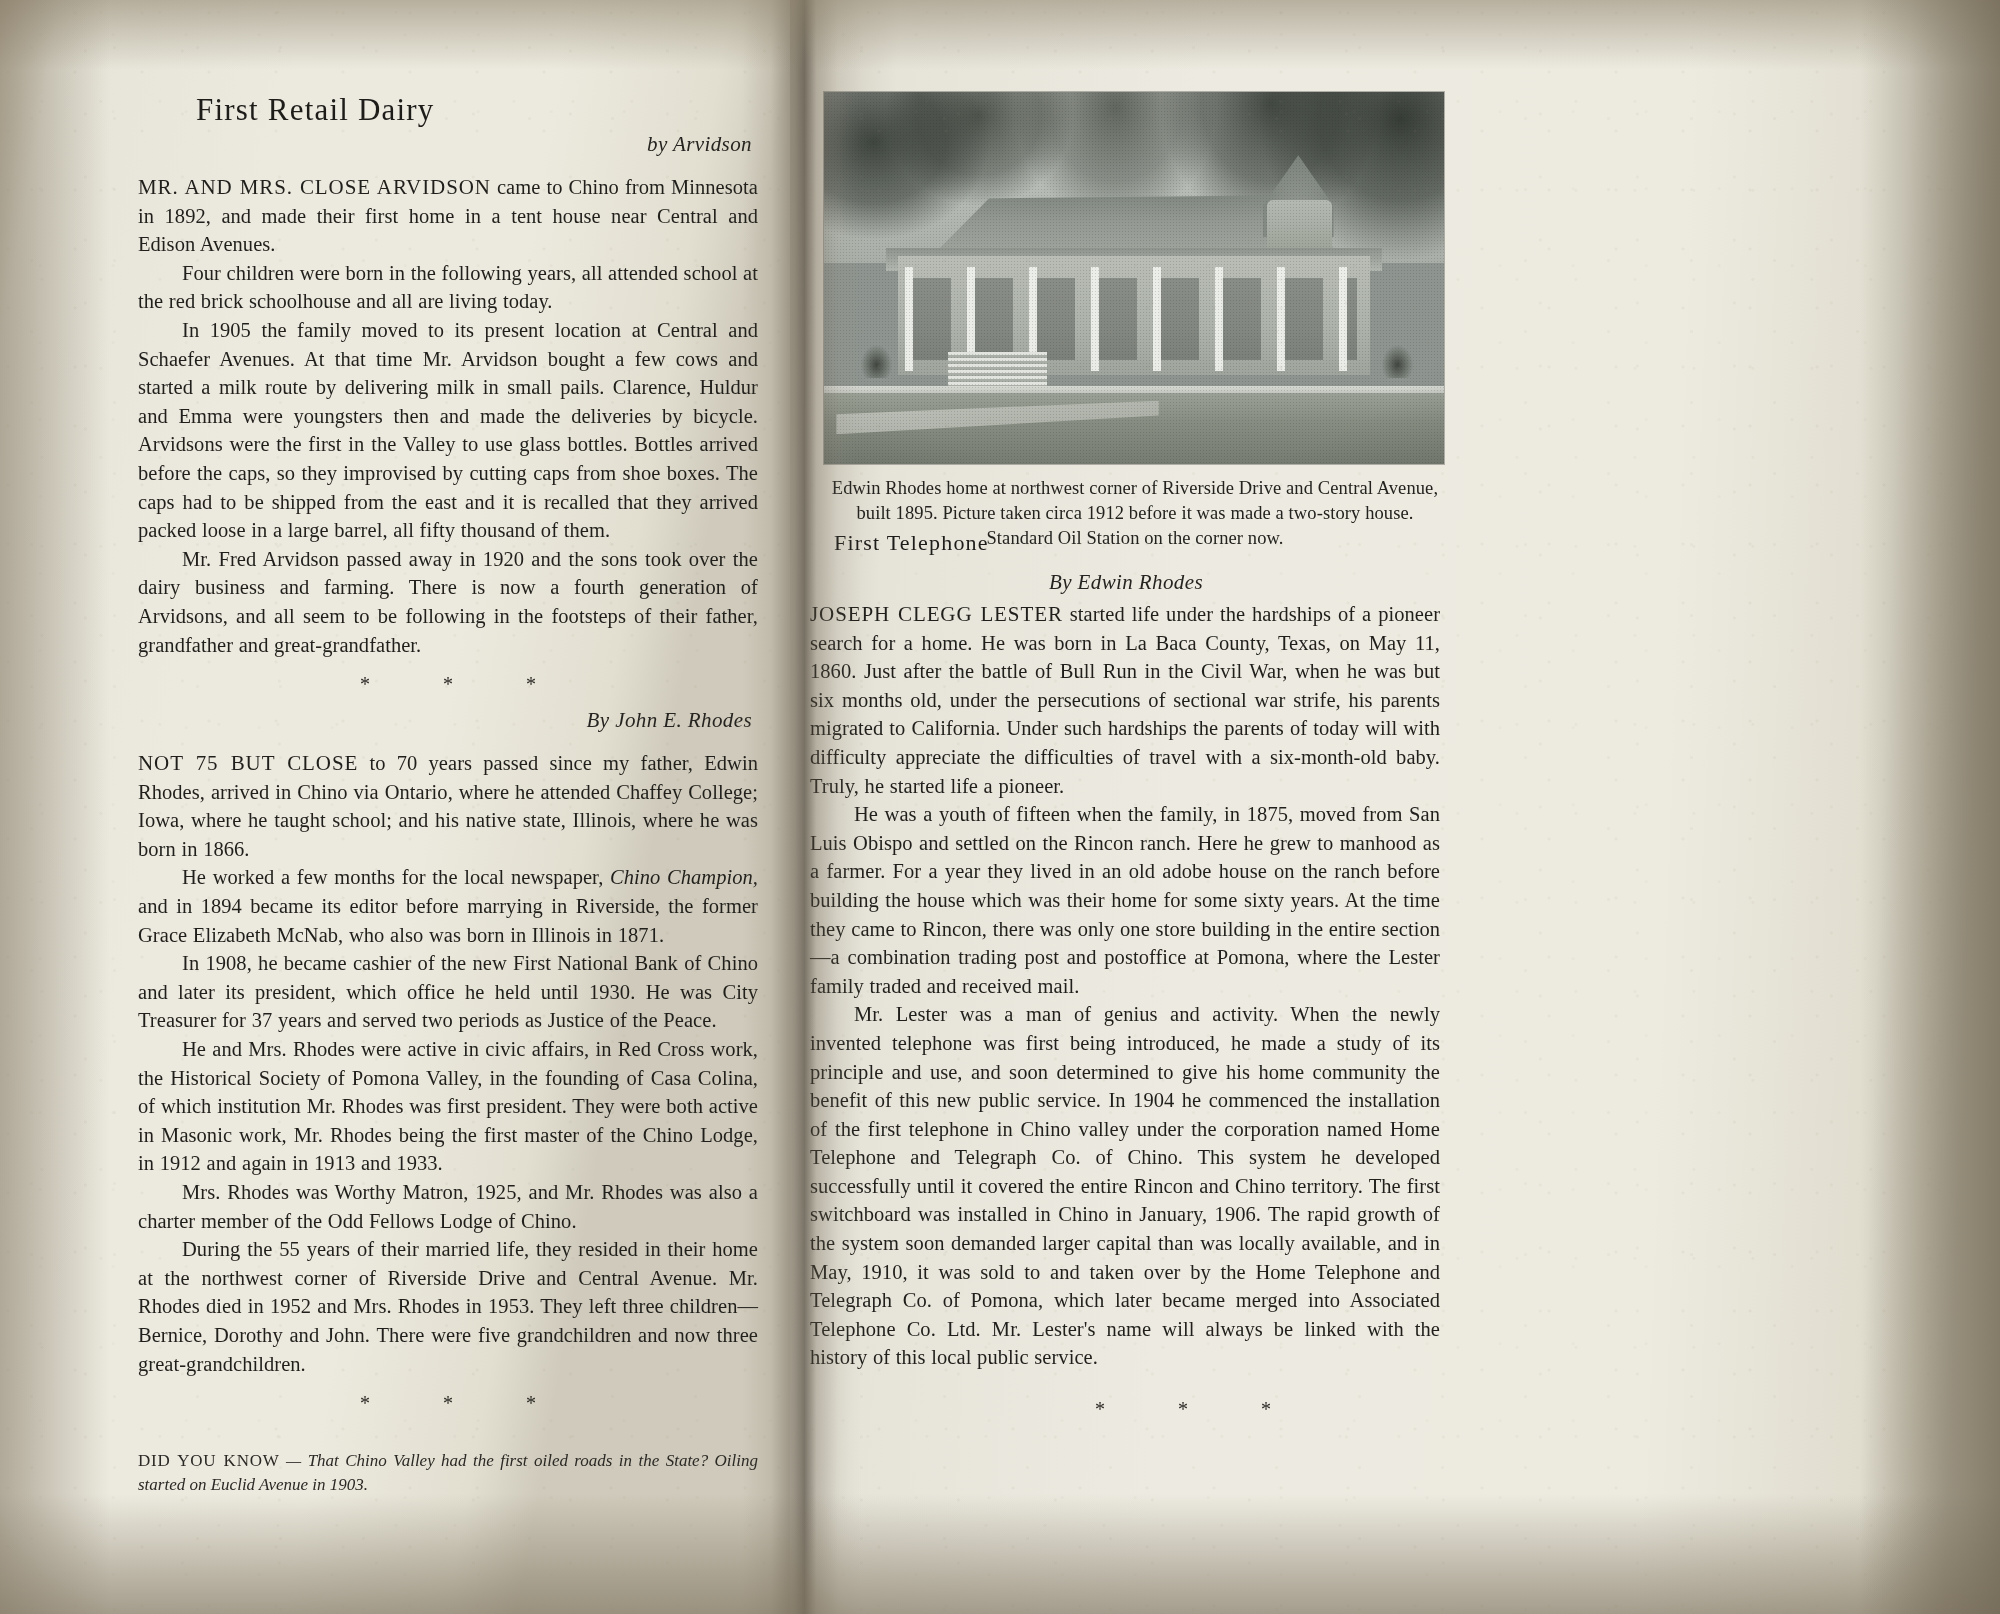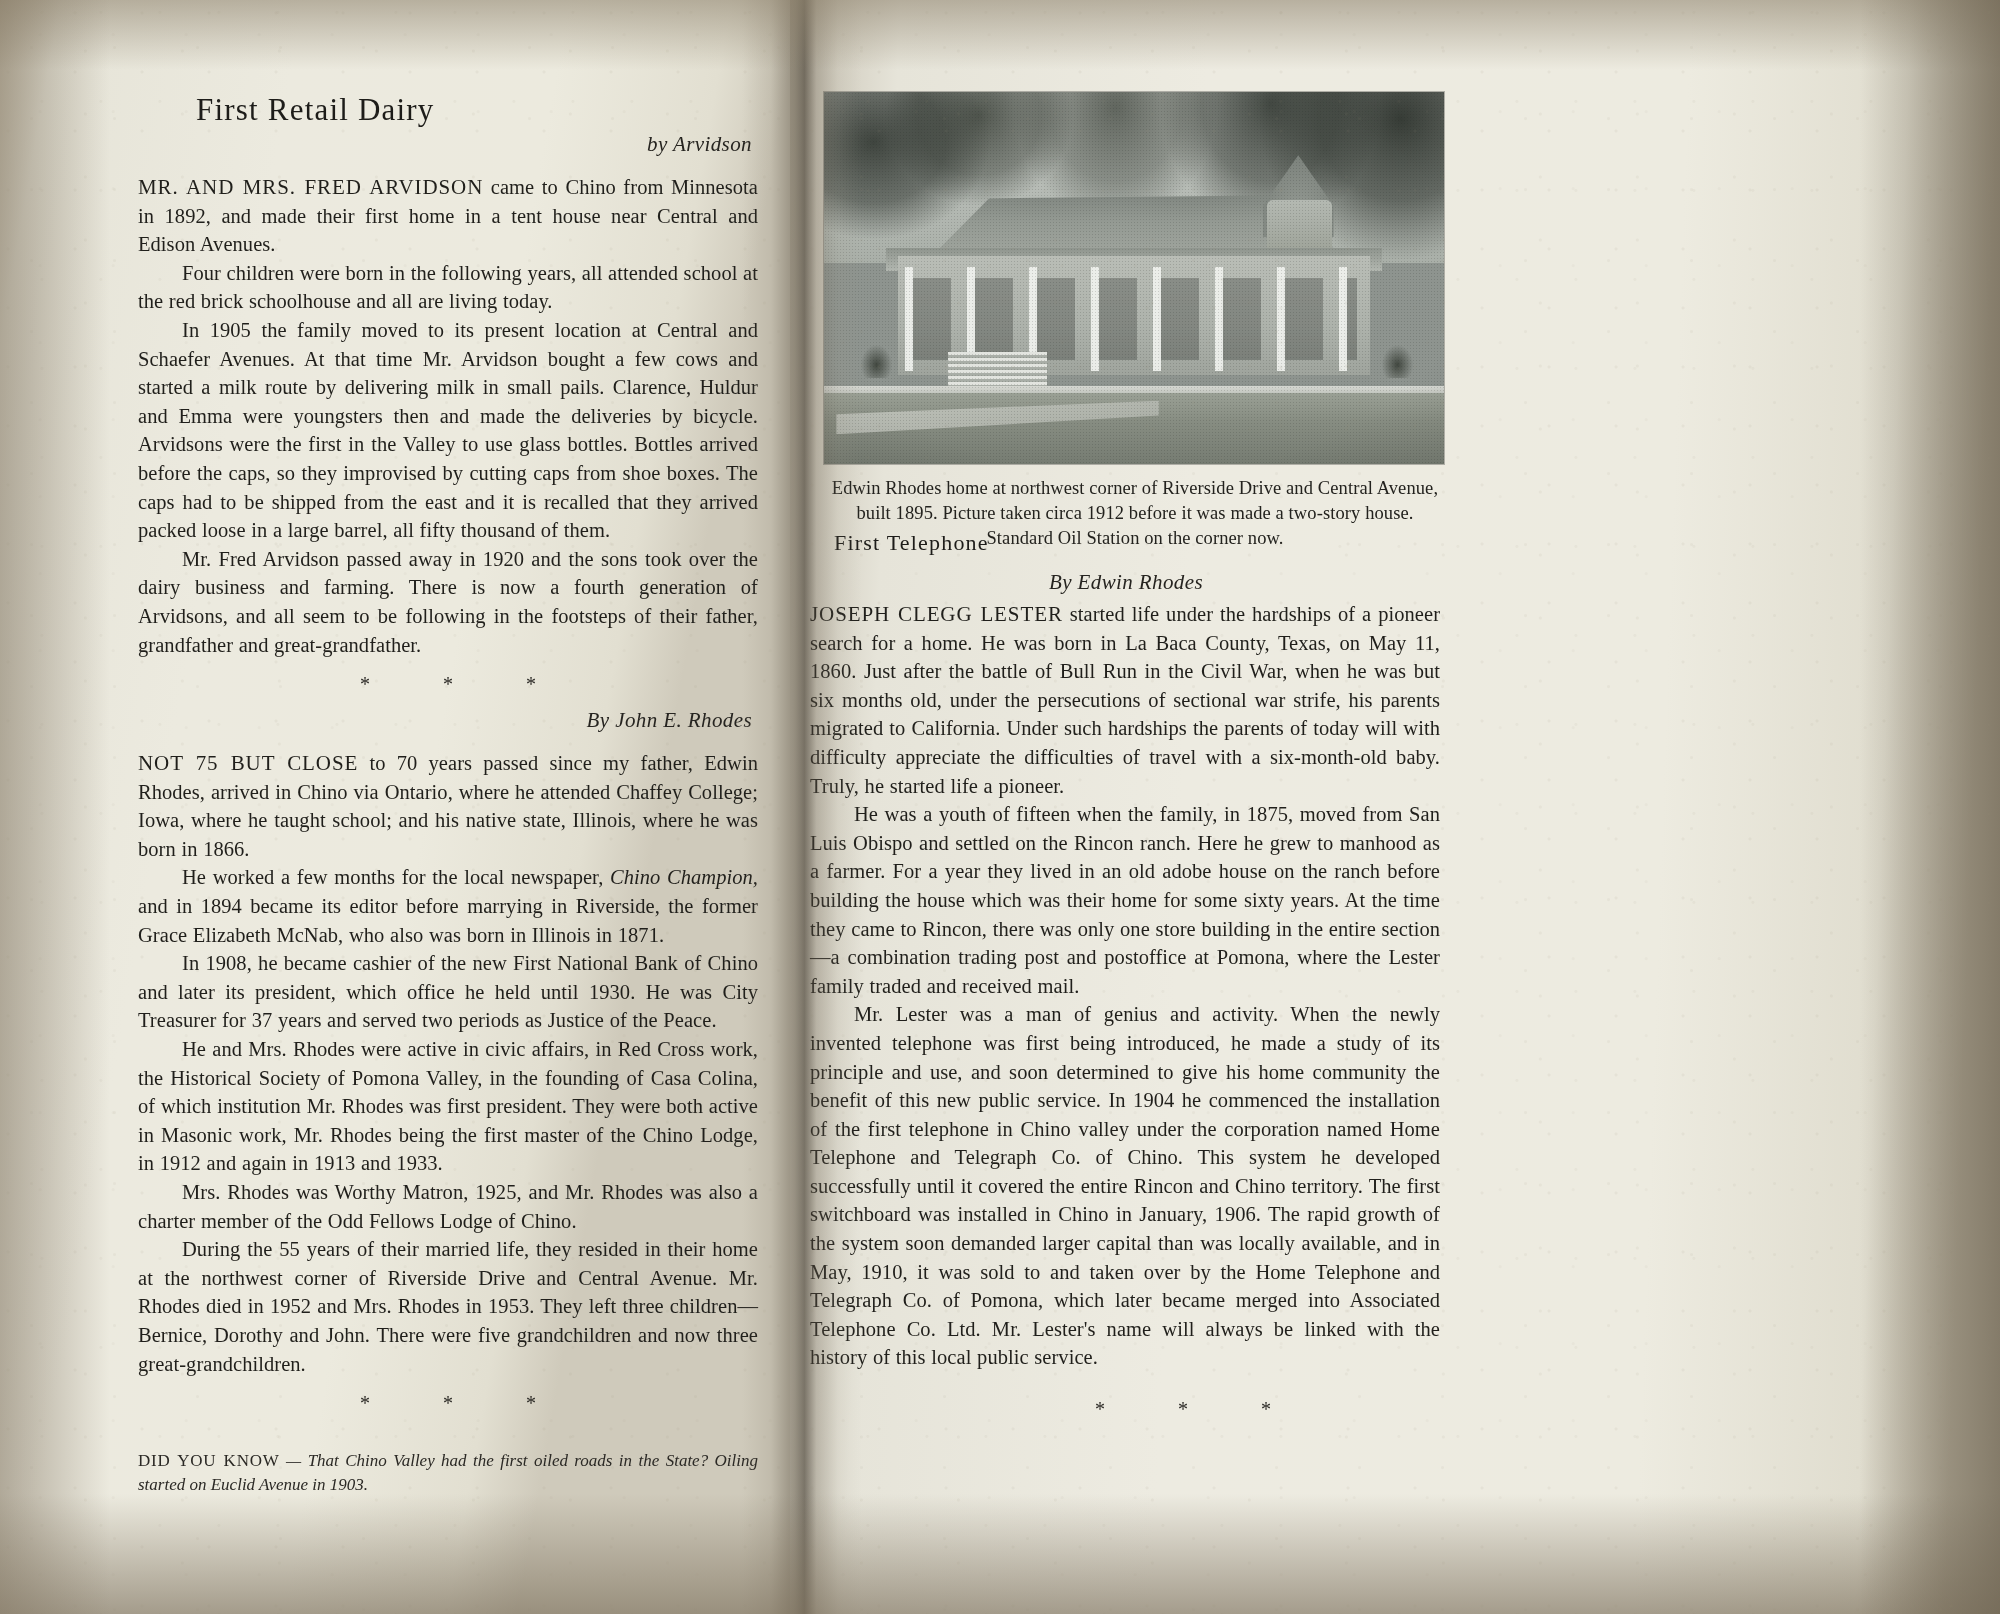--- a/index.html
+++ b/index.html
@@ -222,21 +222,21 @@
 <div class="spread">
 
   <div class="leaf leaf-left"></div>
   <div class="leaf leaf-right"></div>
 
   <div class="col col-left">
 
     <h2 class="article-title">First Retail Dairy</h2>
     <div class="byline">by Arvidson</div>
 
-    <p class="body first"><span class="smallcaps">MR. AND MRS. FRED ARVIDSON</span><span> came to Chino from Minnesota in 1892, and made their first home in a tent house near Central and Edison Avenues.</span></p>
+    <p class="body first"><span class="smallcaps">MR. AND MRS. CLOSE ARVIDSON</span><span> came to Chino from Minnesota in 1892, and made their first home in a tent house near Central and Edison Avenues.</span></p>
 
     <p class="body">Four children were born in the following years, all attended school at the red brick schoolhouse and all are living today.</p>
     <p class="body">In 1905 the family moved to its present location at Central and Schaefer Avenues. At that time Mr. Arvidson bought a few cows and started a milk route by delivering milk in small pails. Clarence, Huldur and Emma were youngsters then and made the deliveries by bicycle. Arvidsons were the first in the Valley to use glass bottles. Bottles arrived before the caps, so they improvised by cutting caps from shoe boxes. The caps had to be shipped from the east and it is recalled that they arrived packed loose in a large barrel, all fifty thousand of them.</p>
     <p class="body">Mr. Fred Arvidson passed away in 1920 and the sons took over the dairy business and farming. There is now a fourth generation of Arvidsons, and all seem to be following in the footsteps of their father, grandfather and great-grandfather.</p>
 
     <div class="stars">*   *   *</div>
 
     <div class="byline">By John E. Rhodes</div>
 
     <p class="body first"><span class="smallcaps">NOT 75 BUT CLOSE</span><span> to 70 years passed since my father, Edwin Rhodes, arrived in Chino via Ontario, where he attended Chaffey College; Iowa, where he taught school; and his native state, Illinois, where he was born in 1866.</span></p>

